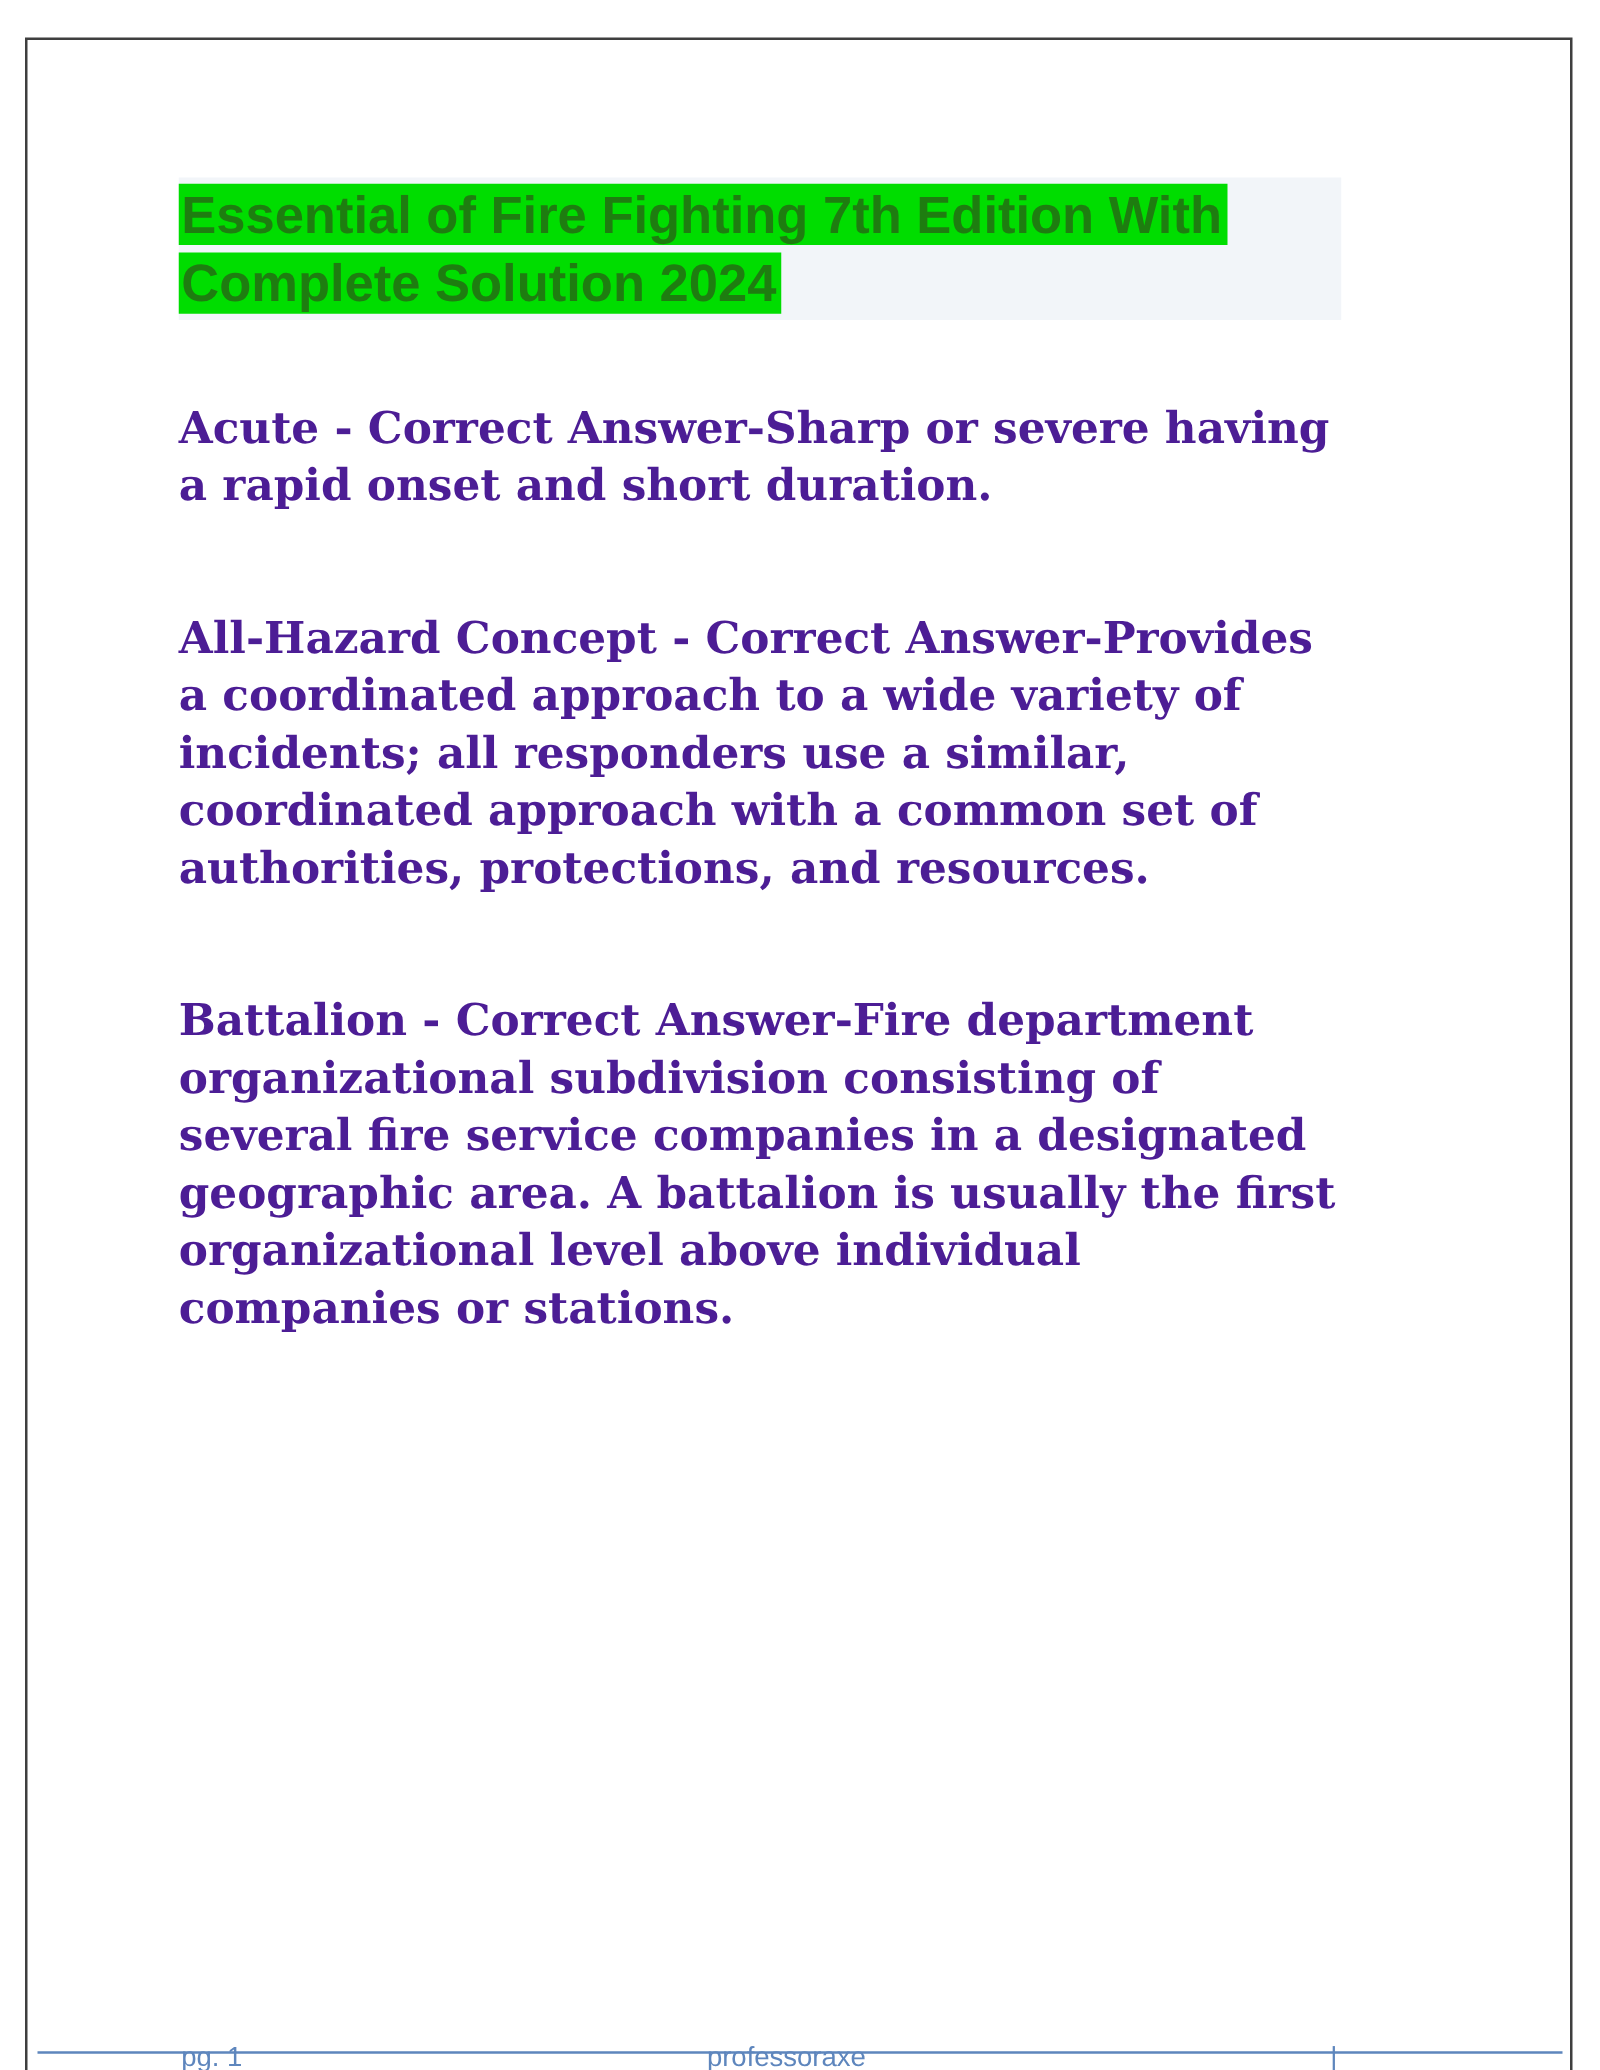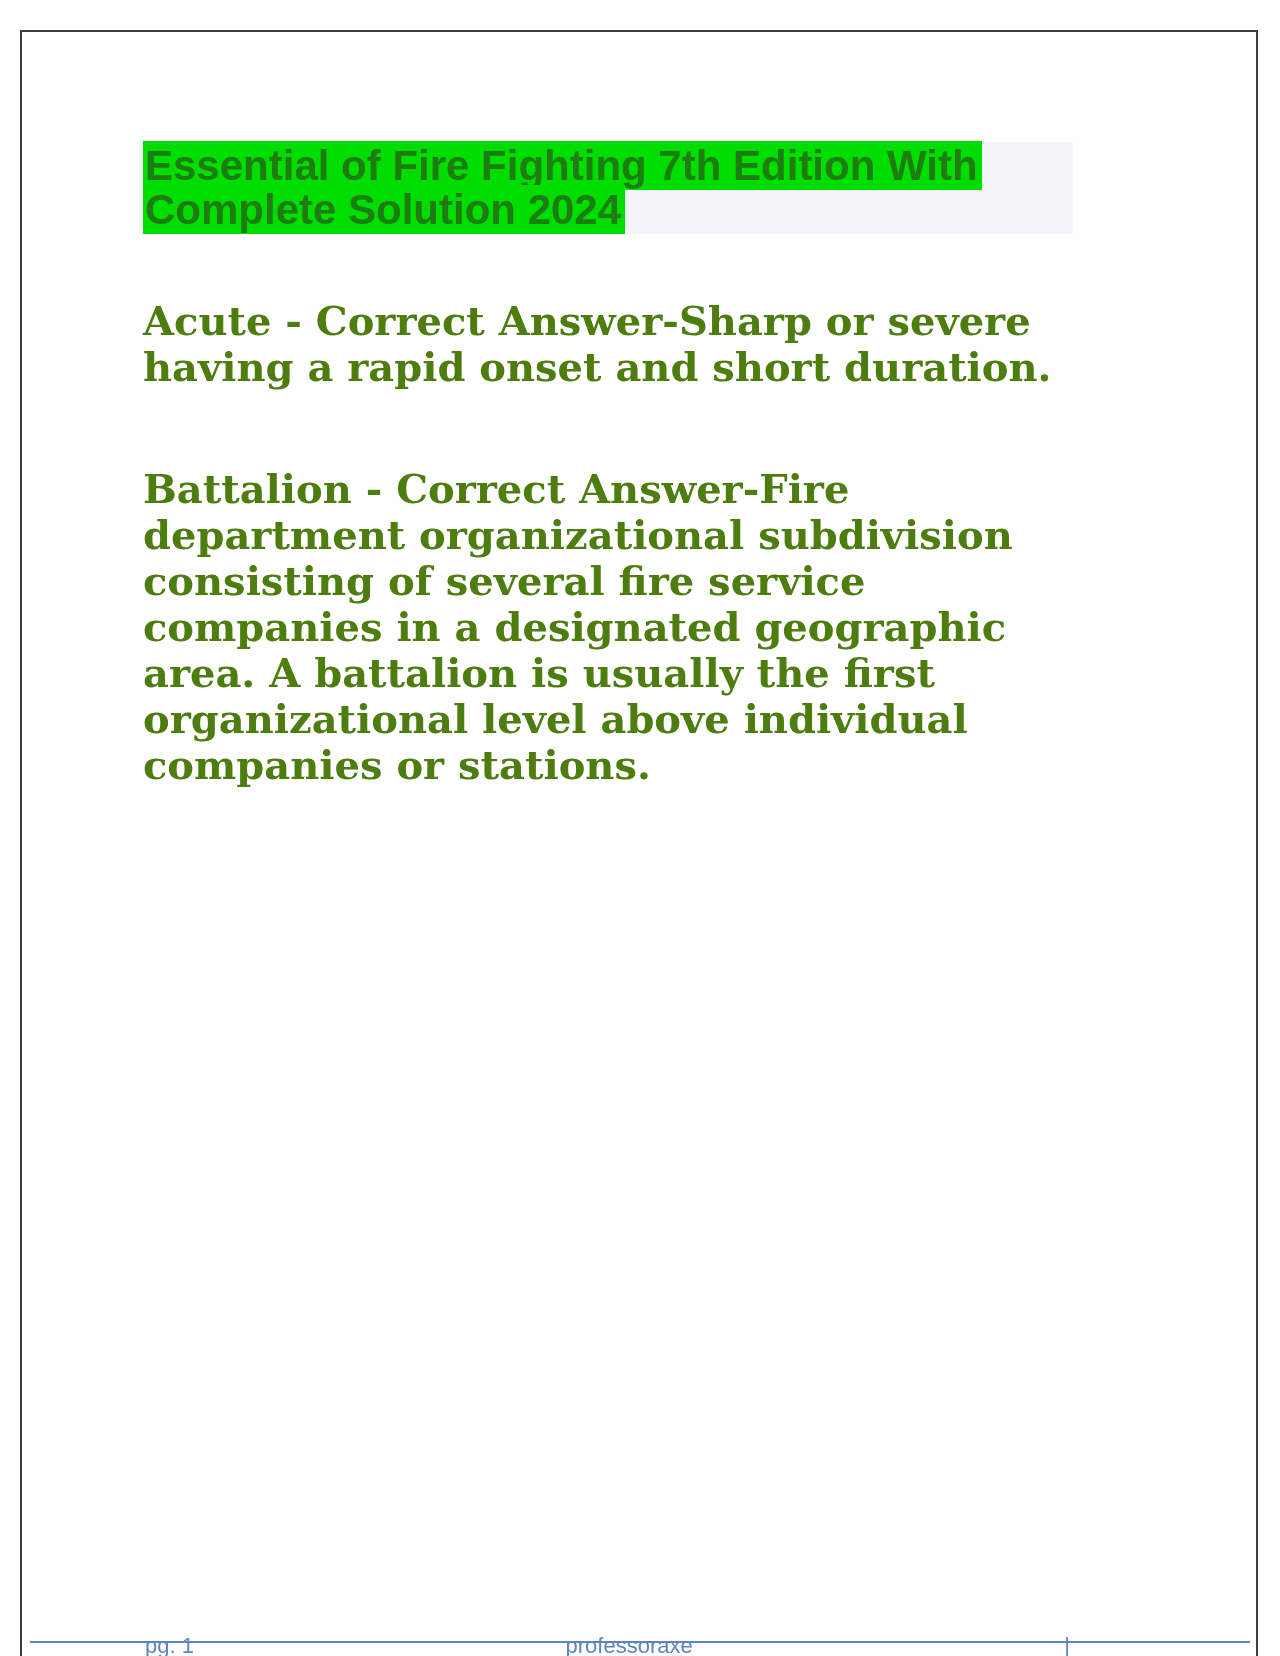--- a/index.html
+++ b/index.html
@@ -26,37 +26,37 @@
     position: absolute;
     left: 143px;
     top: 142px;
     width: 930px;
   }
   .title-block {
     background: #f2f5f9;
     font-family: "Liberation Sans", sans-serif;
     font-weight: bold;
     font-size: 42px;
-    line-height: 44px;
+    line-height: 55px;
     color: #1e7d10;
     margin-bottom: 64px;
     padding: 2px 0 2px 0;
   }
   .title-highlight {
     background: #00dd00;
     padding: 1px 4px 1px 2px;
     box-decoration-break: clone;
     -webkit-box-decoration-break: clone;
   }
   .para {
     font-family: "DejaVu Serif", serif;
     font-weight: bold;
-    font-size: 40px;
+    font-size: 35px;
     line-height: 46px;
-    color: #4d7c0f;
+    color: #4c1d95;
     margin-bottom: 76px;
   }
   .footer-line {
     position: absolute;
     left: 30px;
     top: 1641px;
     width: 1220px;
     border-top: 2px solid #5e86bd;
   }
   .footer {
@@ -77,20 +77,21 @@
 <body>
 
 <div class="page-border"></div>
 
 <div class="content">
 
   <h1 class="title-block"><span class="title-highlight">Essential of Fire Fighting 7th Edition With Complete Solution 2024</span></h1>
 
   <p class="para">Acute - Correct Answer-Sharp or severe having a rapid onset and short duration.</p>
 
+  <p class="para">All-Hazard Concept - Correct Answer-Provides a coordinated approach to a wide variety of incidents; all responders use a similar, coordinated approach with a common set of authorities, protections, and resources.</p>
 
 
   <p class="para">Battalion - Correct Answer-Fire department organizational subdivision consisting of several fire service companies in a designated geographic area. A battalion is usually the first organizational level above individual companies or stations.</p>
 
 </div>
 
 <div class="footer-line"></div>
 
 <div class="footer">
   <span>pg. 1</span>

